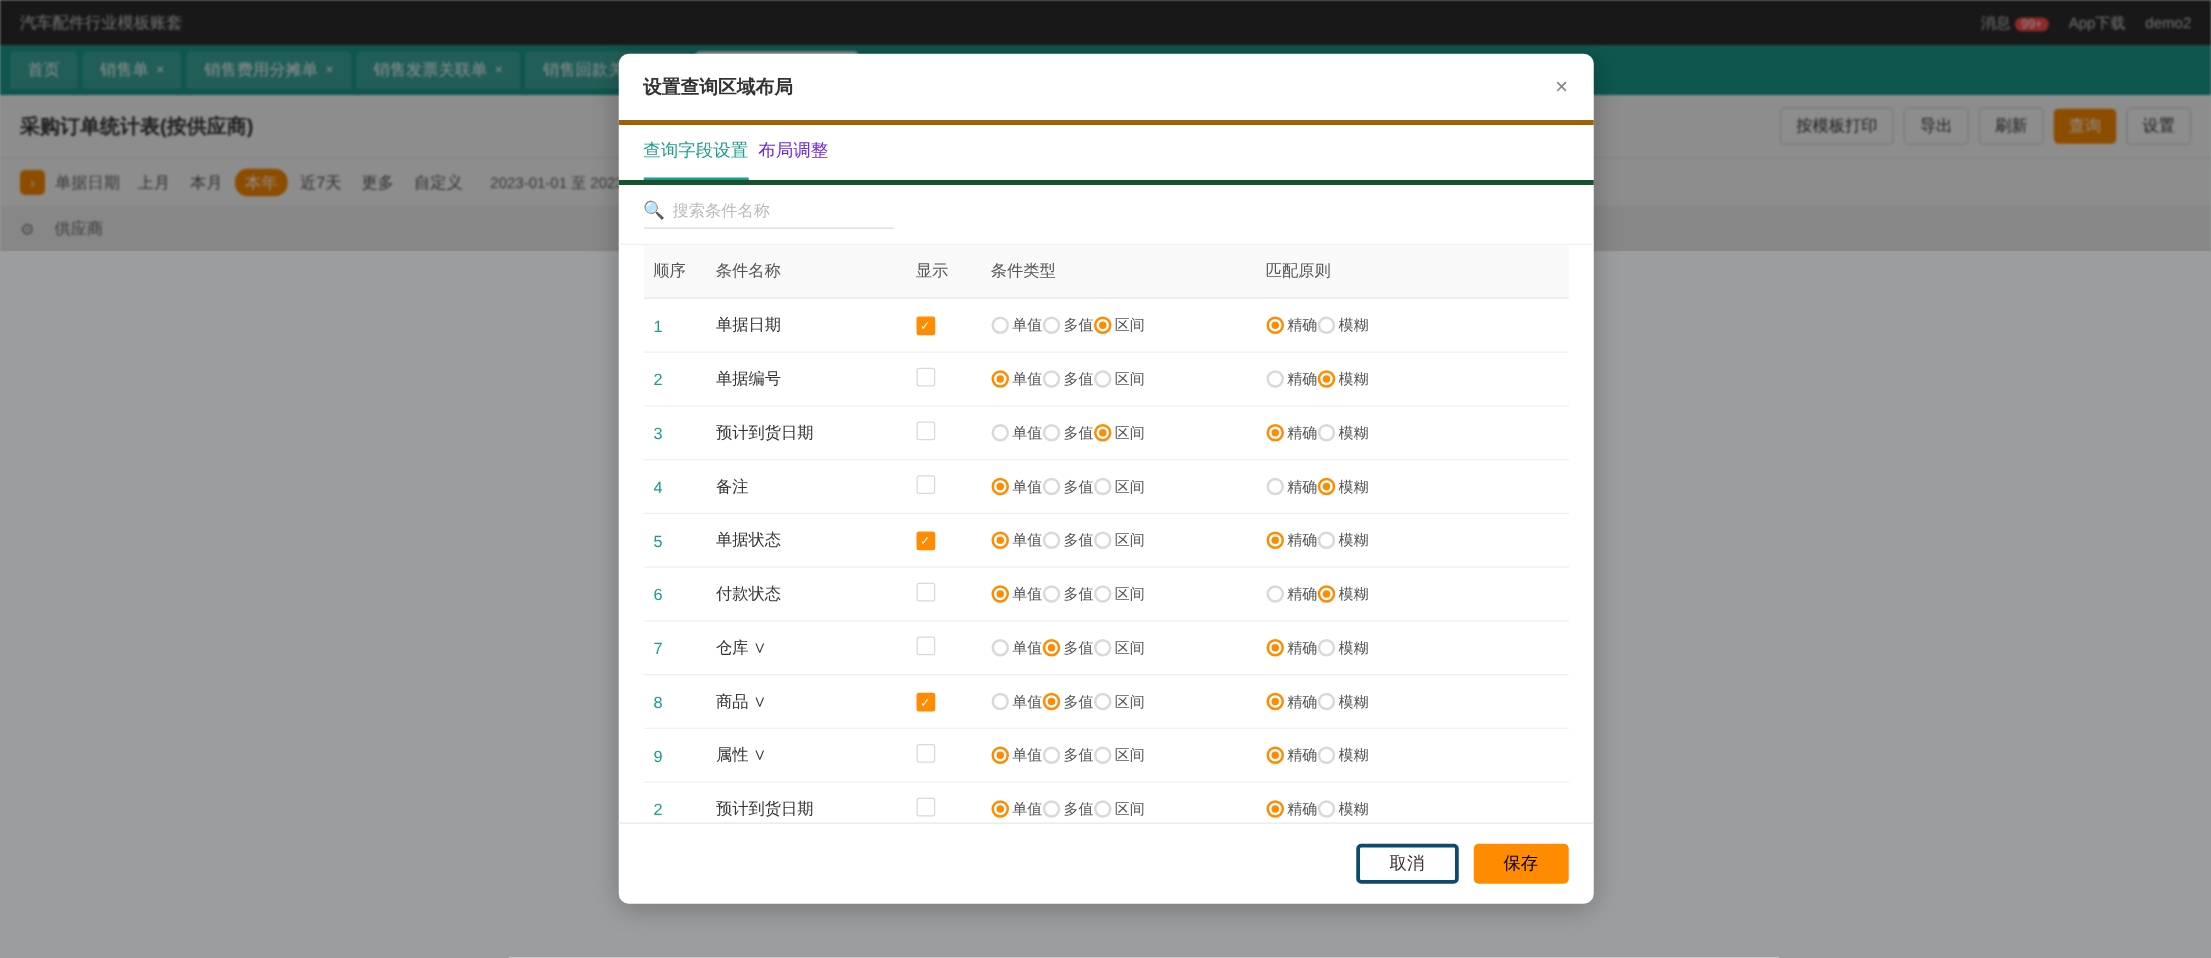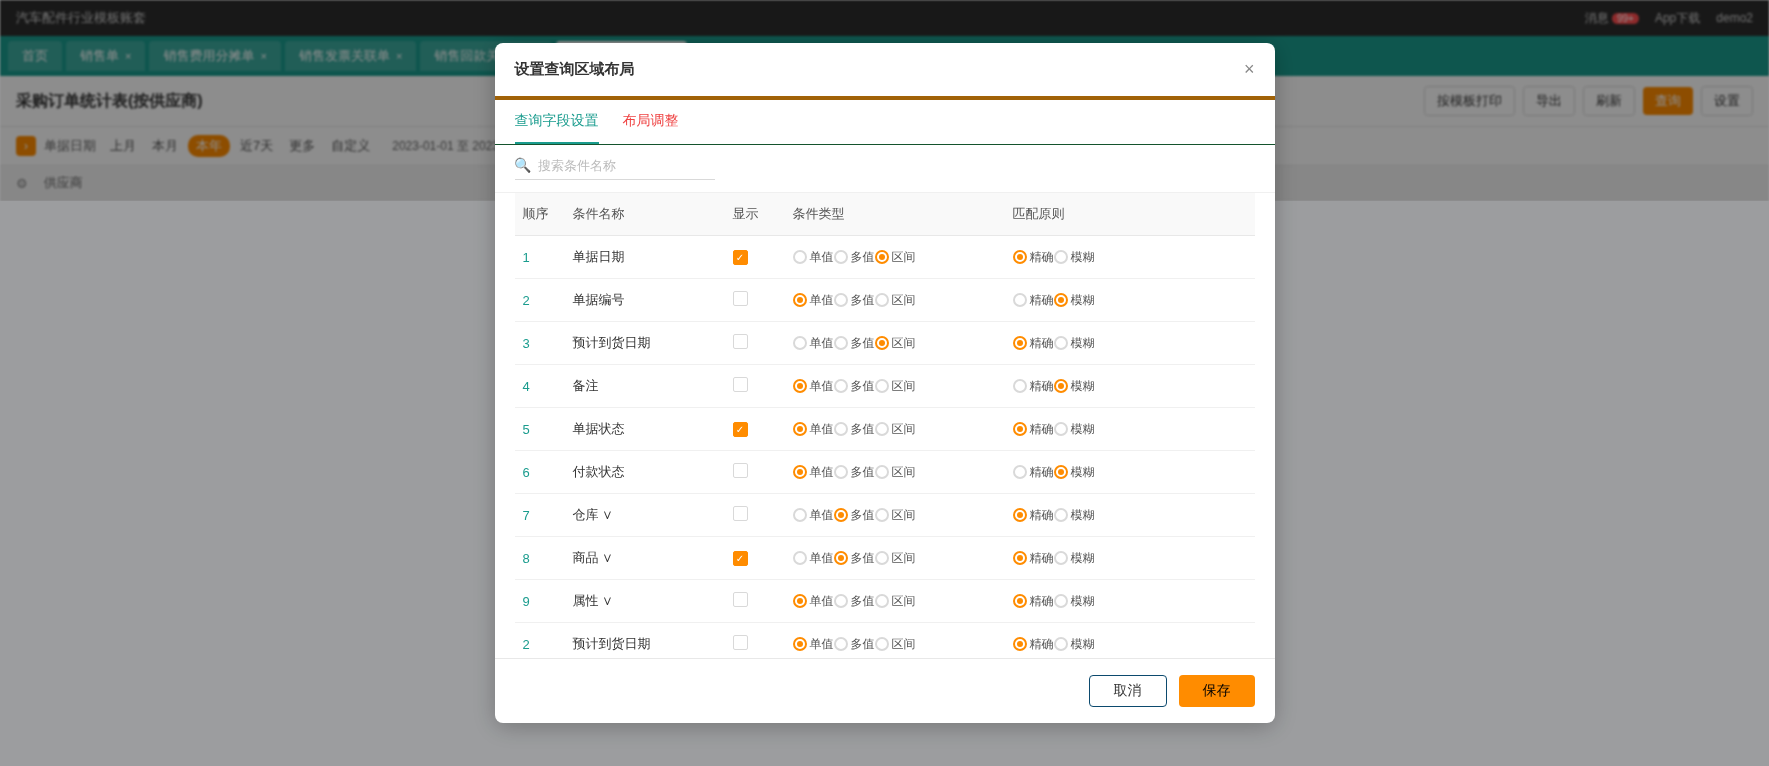--- a/index.html
+++ b/index.html
@@ -117,28 +117,28 @@
       align-items: center;
       justify-content: space-between;
     }
     .modal-title { font-size: 15px; font-weight: bold; color: #333; }
     .modal-close { background: none; border: none; font-size: 18px; color: #888; cursor: pointer; }
 
     
     .modal-tabs {
       display: flex;
       padding: 0 20px;
-      border-bottom: 1px solid #14532d;
-      gap: 24px;
+      border-bottom: 4px solid #14532d;
+      gap: 8px;
       align-items: center;
     }
     .modal-tab {
       padding: 12px 0;
       font-size: 14px;
-      color: #ef4444;
+      color: #6d28d9;
       cursor: pointer;
       border-bottom: 2px solid transparent;
     }
     .modal-tab.active { color: #1a9c8e; border-bottom: 2px solid #1a9c8e; }
 
     
     .modal-search {
       padding: 12px 20px;
       border-bottom: 1px solid #f0f0f0;
     }
@@ -204,21 +204,21 @@
 
     
     .modal-footer {
       padding: 16px 20px;
       display: flex;
       justify-content: flex-end;
       gap: 12px;
       border-top: 1px solid #e8e8e8;
     }
     .btn-cancel {
-      border: 1px solid #0c4a6e; background: white; color: #333;
+      border: 3px solid #0c4a6e; background: white; color: #333;
       padding: 3px 24px; border-radius: 4px; cursor: pointer; font-size: 14px;
     }
     .btn-save {
       background: #ff8c00; border: none; color: #000000;
       padding: 7px 24px; border-radius: 4px; cursor: pointer; font-size: 14px;
     }
 
     
     .bg-page { filter: blur(1px) brightness(0.85); pointer-events: none; }
   </style>

